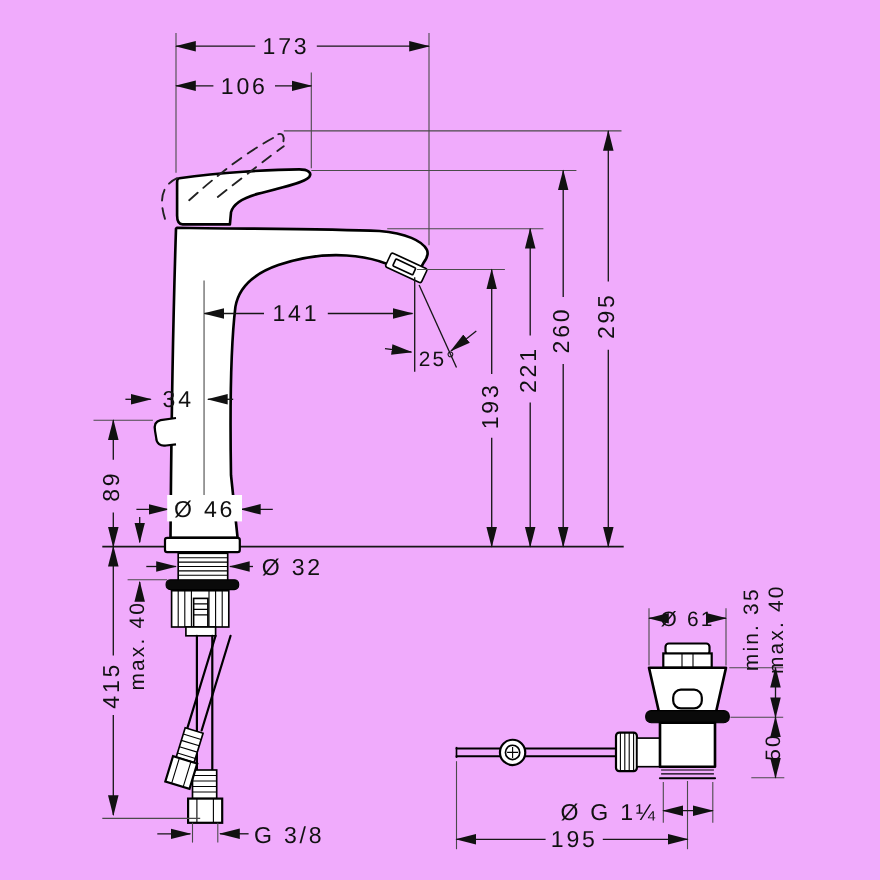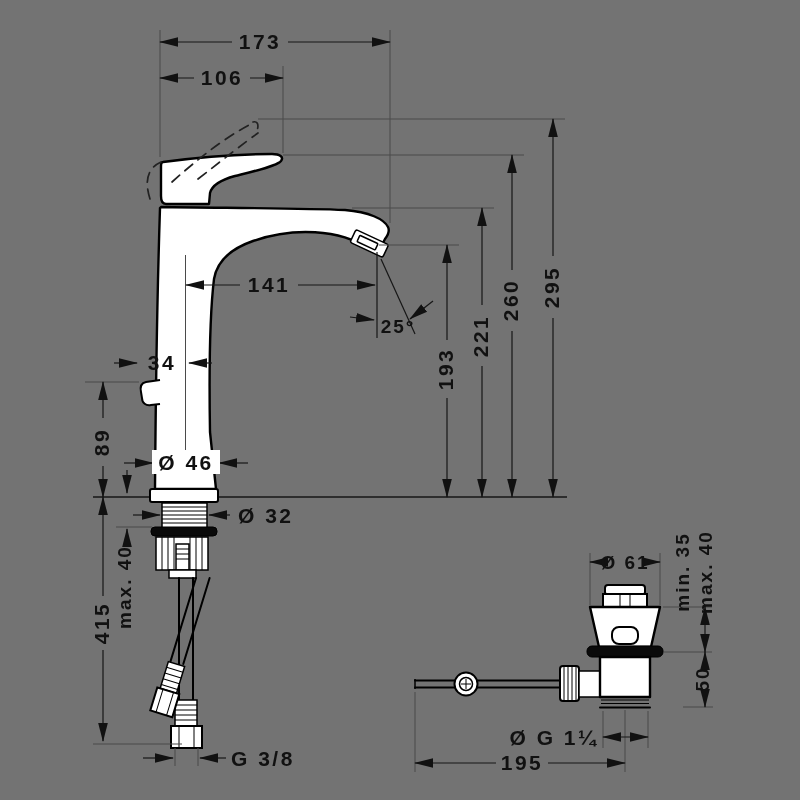--- a/index.html
+++ b/index.html
@@ -1,22 +1,21 @@
 <!DOCTYPE html>
 <html><head>
 <meta charset="utf-8">
 <style>
   html,body{margin:0;padding:0;background:#fff;}
   .canvas{
     position:relative;
     width:800px;height:800px;
-    background:#737373;
+    background:#f0abfc;
     font-family:"Liberation Sans", sans-serif;
     overflow:hidden;
-    font-weight:bold;
   }
   svg{display:block;}
   text{
     font-family:"Liberation Sans","DejaVu Sans",sans-serif;
     fill:#111;
     font-size:21px;
     letter-spacing:2.5px;
   }
   text.small{font-size:19px;letter-spacing:2px;}
   .outline{stroke:#000;stroke-width:2.4;fill:none;stroke-linecap:round;stroke-linejoin:round;}

